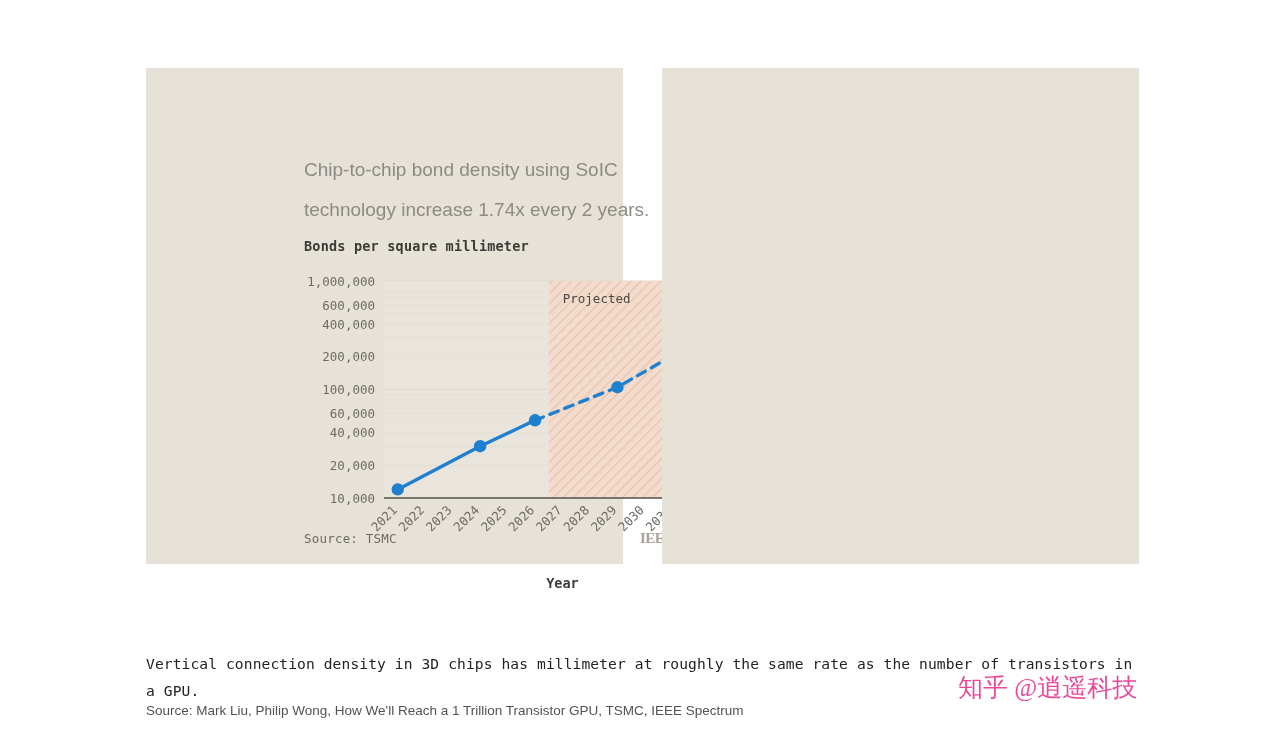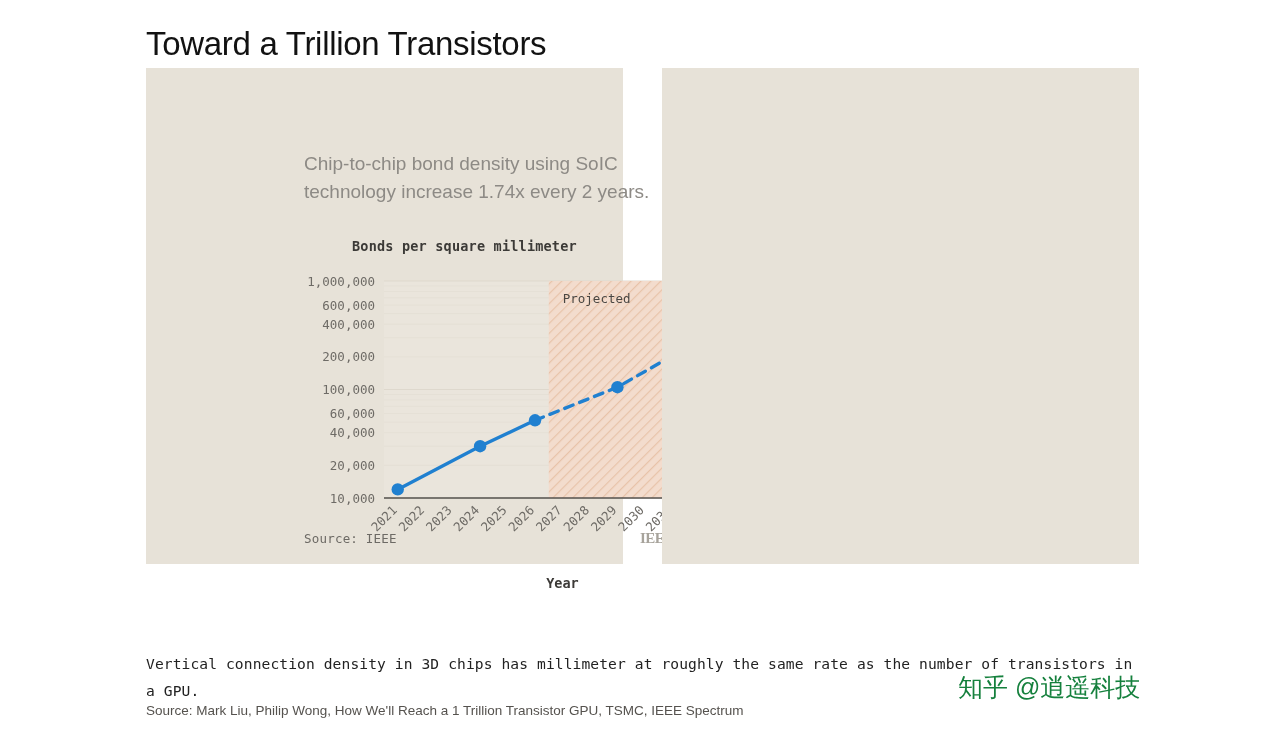--- a/index.html
+++ b/index.html
@@ -18,29 +18,28 @@
 
   .panel{
     position:absolute;top:68px;height:496px;
     background:#e7e2d8;box-sizing:border-box;
   }
   .panel-left{left:146px;width:477px;}
   .panel-right{left:662px;width:477px;}
 
   .panel-sub{
     position:absolute;left:0;right:0;
-    font-size:19px;line-height:28px;color:#8d8a85;
+    font-size:19px;line-height:40px;color:#8d8a85;
   }
   .panel-left .panel-sub{left:158px;top:82px;width:400px;}
 
   .axis-title{
     position:absolute;font-family:"DejaVu Sans Mono",monospace;
     font-size:13.5px;font-weight:bold;color:#3c3a37;letter-spacing:0.2px;
     white-space:nowrap;
-    margin-left:48px;
   }
 
   .chart{position:absolute;}
   .chart svg{display:block;overflow:visible;}
 
   .src{
     position:absolute;bottom:18px;
     font-family:"DejaVu Sans Mono",monospace;
     font-size:12.5px;color:#6d6a65;letter-spacing:0.2px;
   }
@@ -60,34 +59,33 @@
     font-family:"DejaVu Sans Mono",monospace;
     font-size:14.6px;line-height:27px;color:#222;letter-spacing:0.1px;
   }
   .source-line{
     position:absolute;left:146px;top:703px;width:1000px;
     font-size:13.5px;color:#55524e;
     font-family:"Liberation Sans",sans-serif;
   }
   .watermark{
     position:absolute;left:958px;top:671px;
-    font-size:25px;color:#15803d;white-space:nowrap;
-    font-family:Liberation Sans, sans-serif;
+    font-size:25px;color:#ec4899;white-space:nowrap;
+    font-family:Liberation Serif, serif;
   }
 
   text{font-family:"DejaVu Sans Mono",monospace;}
   .tick{font-size:12.5px;fill:#6e6b66;}
   .proj-label{font-size:12.5px;fill:#4a4743;}
 </style>
 </head>
 <body>
 
 <div class="page">
 
-  <div class="main-title">Toward a Trillion Transistors</div>
 
   <div class="panel panel-left">
     <div class="panel-sub">Chip-to-chip bond density using SoIC technology increase 1.74x every 2 years.</div>
     <div class="axis-title" style="left:158px;top:170px;">Bonds per square millimeter</div>
     <div class="chart" id="chart-left" style="left:146px;top:195px;">
         <svg width="477" height="330">
           <rect x="92" y="18" width="357" height="217" fill="#eae5dc"></rect>
           <g>
             <line x1="92" x2="449" y1="235" y2="235" stroke="#ded8cd" stroke-width="1" opacity="0.95"></line>
             <line x1="92" x2="449" y1="202.33824547045805" y2="202.33824547045805" stroke="#ded8cd" stroke-width="0.7" opacity="0.6"></line>
@@ -144,21 +142,21 @@
           <path d="M243.03846153846155 157.31363721562425 L325.4230769230769 124.2009610509117 L380.34615384615387 92.67470607545067 L435.2692307692308 64.85011293873104" fill="none" stroke="#2080d0" stroke-width="3.4" stroke-dasharray="9 7" stroke-linecap="round"></path>
           <circle cx="105.73076923076923" cy="226.4088348038327" r="6.2" fill="#2080d0"></circle>
           <circle cx="188.1153846153846" cy="183.2323438629166" r="6.2" fill="#2080d0"></circle>
           <circle cx="243.03846153846155" cy="157.31363721562425" r="6.2" fill="#2080d0"></circle>
           <circle cx="325.4230769230769" cy="124.2009610509117" r="6.2" fill="#2080d0"></circle>
           <circle cx="380.34615384615387" cy="92.67470607545067" r="6.2" fill="#2080d0"></circle>
           <circle cx="435.2692307692308" cy="64.85011293873104" r="6.2" fill="#2080d0"></circle>
           <text x="270.5" y="325" text-anchor="middle" font-size="13.5" font-weight="bold" fill="#3c3a37">Year</text>
         </svg>
       </div>
-    <div class="src">Source: IEEE</div>
+    <div class="src">Source: TSMC</div>
     <div class="ieee"><span class="ie">IEEE</span> <span class="sp">Spectrum</span></div>
   </div>
 
   <div class="panel panel-right">
     
     
     
     
     
   </div>

